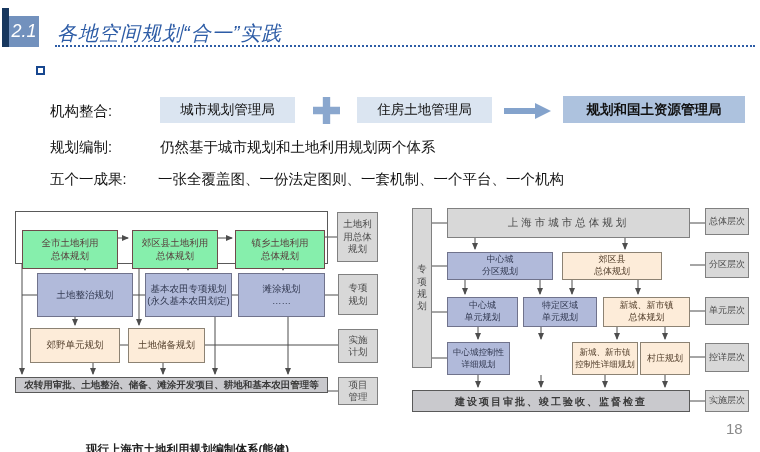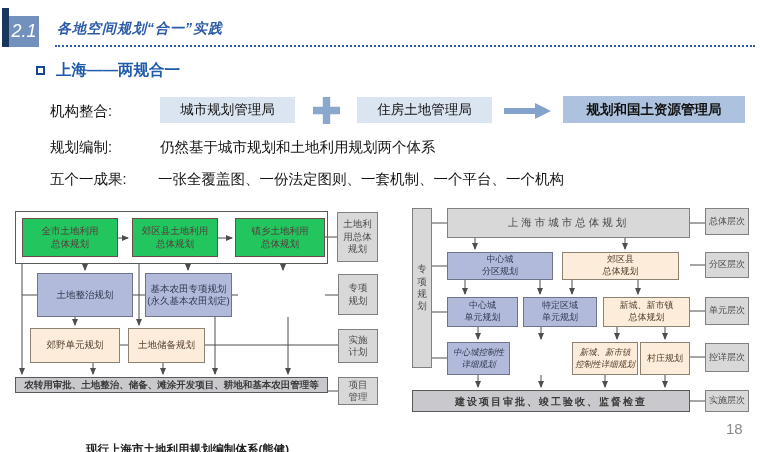--- a/index.html
+++ b/index.html
@@ -3,56 +3,55 @@
 <meta charset="utf-8">
 <style>
   html,body{margin:0;padding:0;background:#fff;}
   .slide{position:relative;width:760px;height:452px;background:#ffffff;overflow:hidden;
          font-family:"Liberation Sans","DejaVu Sans",sans-serif;color:#141414;}
   .abs{position:absolute;box-sizing:border-box;}
   
   .badge-bar{background:#17375e;}
   .badge{background:#7291bd;color:#ffffff;font-weight:normal;font-style:italic;font-size:18px;
          display:flex;align-items:center;justify-content:center;}
-  .title{color:#2d5ca6;font-weight:bold;font-style:italic;font-size:14px;letter-spacing:1px;white-space:nowrap;}
+  .title{color:#2d5ca6;font-weight:normal;font-style:italic;font-size:20px;letter-spacing:1px;white-space:nowrap;}
   .dotted{border-top:2px dotted #2d5ca6;height:0;}
   .sq{width:9px;height:9px;border:2px solid #17478f;background:#fff;}
   .bullet{color:#1e5bad;font-weight:bold;font-size:15.5px;white-space:nowrap;}
   
   .rowlabel{font-size:14.5px;color:#141414;white-space:nowrap;}
   .rowtext{font-size:14.5px;color:#141414;white-space:nowrap;}
   .orgbox{background:#dbe5f1;font-size:13.5px;color:#111;display:flex;align-items:center;justify-content:center;white-space:nowrap;}
   .orgbox.result{background:#adc2de;font-weight:bold;}
   
   .b{display:flex;align-items:center;justify-content:center;text-align:center;white-space:pre-line;
      border:1px solid #7f7f7f;line-height:1.3;z-index:2;}
-  .pink {background:#22c55e;border-color:#6e4b4b;color:#573b3b;font-size:9.5px;}
+  .pink {background:#86efac;border-color:#6e4b4b;color:#573b3b;font-size:9.5px;margin-top:12px;}
   .blue {background:#b1bada;border-color:#70738c;color:#333a52;font-size:9.5px;}
   .cream{background:#fdecd9;border-color:#8c8273;color:#55412e;font-size:9.5px;}
   .gray {background:#d8d8d8;border-color:#808080;color:#4a4a4a;font-size:9.5px;}
   .wide {background:#c9c9cd;border-color:#595959;color:#3a3a3a;font-weight:bold;font-size:9.5px;white-space:nowrap;}
   .outer{border:1px solid #595959;background:transparent;z-index:1;}
-  .sm{font-size:8.5px;font-style:italic;}
+  .sm{font-size:8.5px;}
   .caption{font-weight:bold;font-size:11.5px;color:#222;text-align:center;}
   .pagenum{font-size:15px;color:#8a8a8a;}
   svg.overlay{position:absolute;left:0;top:0;z-index:1;pointer-events:none;}
   svg.overlay line{stroke:#4d4d4d;stroke-width:1;}
 </style>
 </head>
 <body>
 
 <div class="slide">
 
   <div class="abs badge-bar" style="left:2px;top:8px;width:7px;height:39px"></div>
   <div class="abs badge" style="left:9px;top:16px;width:30px;height:31px">2.1</div>
   <div class="abs title" style="left:57px;top:20px">各地空间规划“合一”实践</div>
   <div class="abs dotted" style="left:55px;top:45px;width:700px"></div>
 
   <div class="abs sq" style="left:36px;top:66px"></div>
-  <div class="abs bullet" style="left:56px;top:60px">上海——两规合一</div>
 
   <div class="abs rowlabel" style="left:50px;top:102px">机构整合:</div>
   <div class="abs orgbox" style="left:160px;top:97px;width:135px;height:26px">城市规划管理局</div>
   <svg class="abs" style="left:313px;top:97px;z-index:2" width="27" height="27" viewBox="0 0 22 22">
     <polygon points="8,0 14,0 14,8 22,8 22,14 14,14 14,22 8,22 8,14 0,14 0,8 8,8" fill="#8aa7ce"></polygon>
   </svg>
   <div class="abs orgbox" style="left:357px;top:97px;width:135px;height:26px">住房土地管理局</div>
   <svg class="abs" style="left:504px;top:102px;z-index:2" width="48" height="18" viewBox="0 0 48 18">
     <polygon points="0,6 31,6 31,1 47,9 31,17 31,12 0,12" fill="#84a3cc"></polygon>
   </svg>
@@ -124,20 +123,22 @@
 总体规划</div>
   <div class="abs b pink" style="left:235px;top:218px;width:90px;height:39px">镇乡土地利用
 总体规划</div>
   <div class="abs b gray" style="left:337px;top:212px;width:41px;height:50px">土地利
 用总体
 规划</div>
 
   <div class="abs b blue" style="left:37px;top:273px;width:96px;height:44px">土地整治规划</div>
   <div class="abs b blue" style="left:145px;top:273px;width:87px;height:44px">基本农田专项规划
 (永久基本农田划定)</div>
+  <div class="abs b blue" style="left:238px;top:273px;width:87px;height:44px">滩涂规划
+……</div>
   <div class="abs b gray" style="left:338px;top:274px;width:40px;height:41px">专项
 规划</div>
 
   <div class="abs b cream" style="left:30px;top:328px;width:90px;height:35px">郊野单元规划</div>
   <div class="abs b cream" style="left:128px;top:328px;width:77px;height:35px">土地储备规划</div>
   <div class="abs b gray" style="left:338px;top:329px;width:40px;height:34px">实施
 计划</div>
 
   <div class="abs b wide" style="left:15px;top:377px;width:313px;height:16px">农转用审批、土地整治、储备、滩涂开发项目、耕地和基本农田管理等</div>
   <div class="abs b gray" style="left:338px;top:377px;width:40px;height:28px">项目
@@ -145,21 +146,21 @@
 
   <div class="abs caption" style="left:15px;top:442px;width:345px">现行上海市土地利用规划编制体系(熊健)</div>
 
   <div class="abs b gray" style="left:412px;top:208px;width:20px;height:160px">专项
 规划</div>
   <div class="abs b gray" style="left:447px;top:208px;width:243px;height:30px;font-size:10.5px;letter-spacing:3px">上海市城市总体规划</div>
   <div class="abs b gray" style="left:705px;top:208px;width:44px;height:27px;font-size:9px">总体层次</div>
 
   <div class="abs b blue" style="left:447px;top:252px;width:106px;height:28px;font-size:9px">中心城
 分区规划</div>
-  <div class="abs b cream" style="left:562px;top:252px;width:117px;height:28px;font-size:9px">郊区县
+  <div class="abs b cream" style="left:562px;top:252px;width:100px;height:28px;font-size:9px">郊区县
 总体规划</div>
   <div class="abs b gray" style="left:705px;top:252px;width:44px;height:26px;font-size:9px">分区层次</div>
 
   <div class="abs b blue" style="left:447px;top:297px;width:71px;height:30px;font-size:9px">中心城
 单元规划</div>
   <div class="abs b blue" style="left:523px;top:297px;width:74px;height:30px;font-size:9px">特定区域
 单元规划</div>
   <div class="abs b cream" style="left:603px;top:297px;width:87px;height:30px;font-size:9px">新城、新市镇
 总体规划</div>
   <div class="abs b gray" style="left:705px;top:297px;width:44px;height:28px;font-size:9px">单元层次</div>

